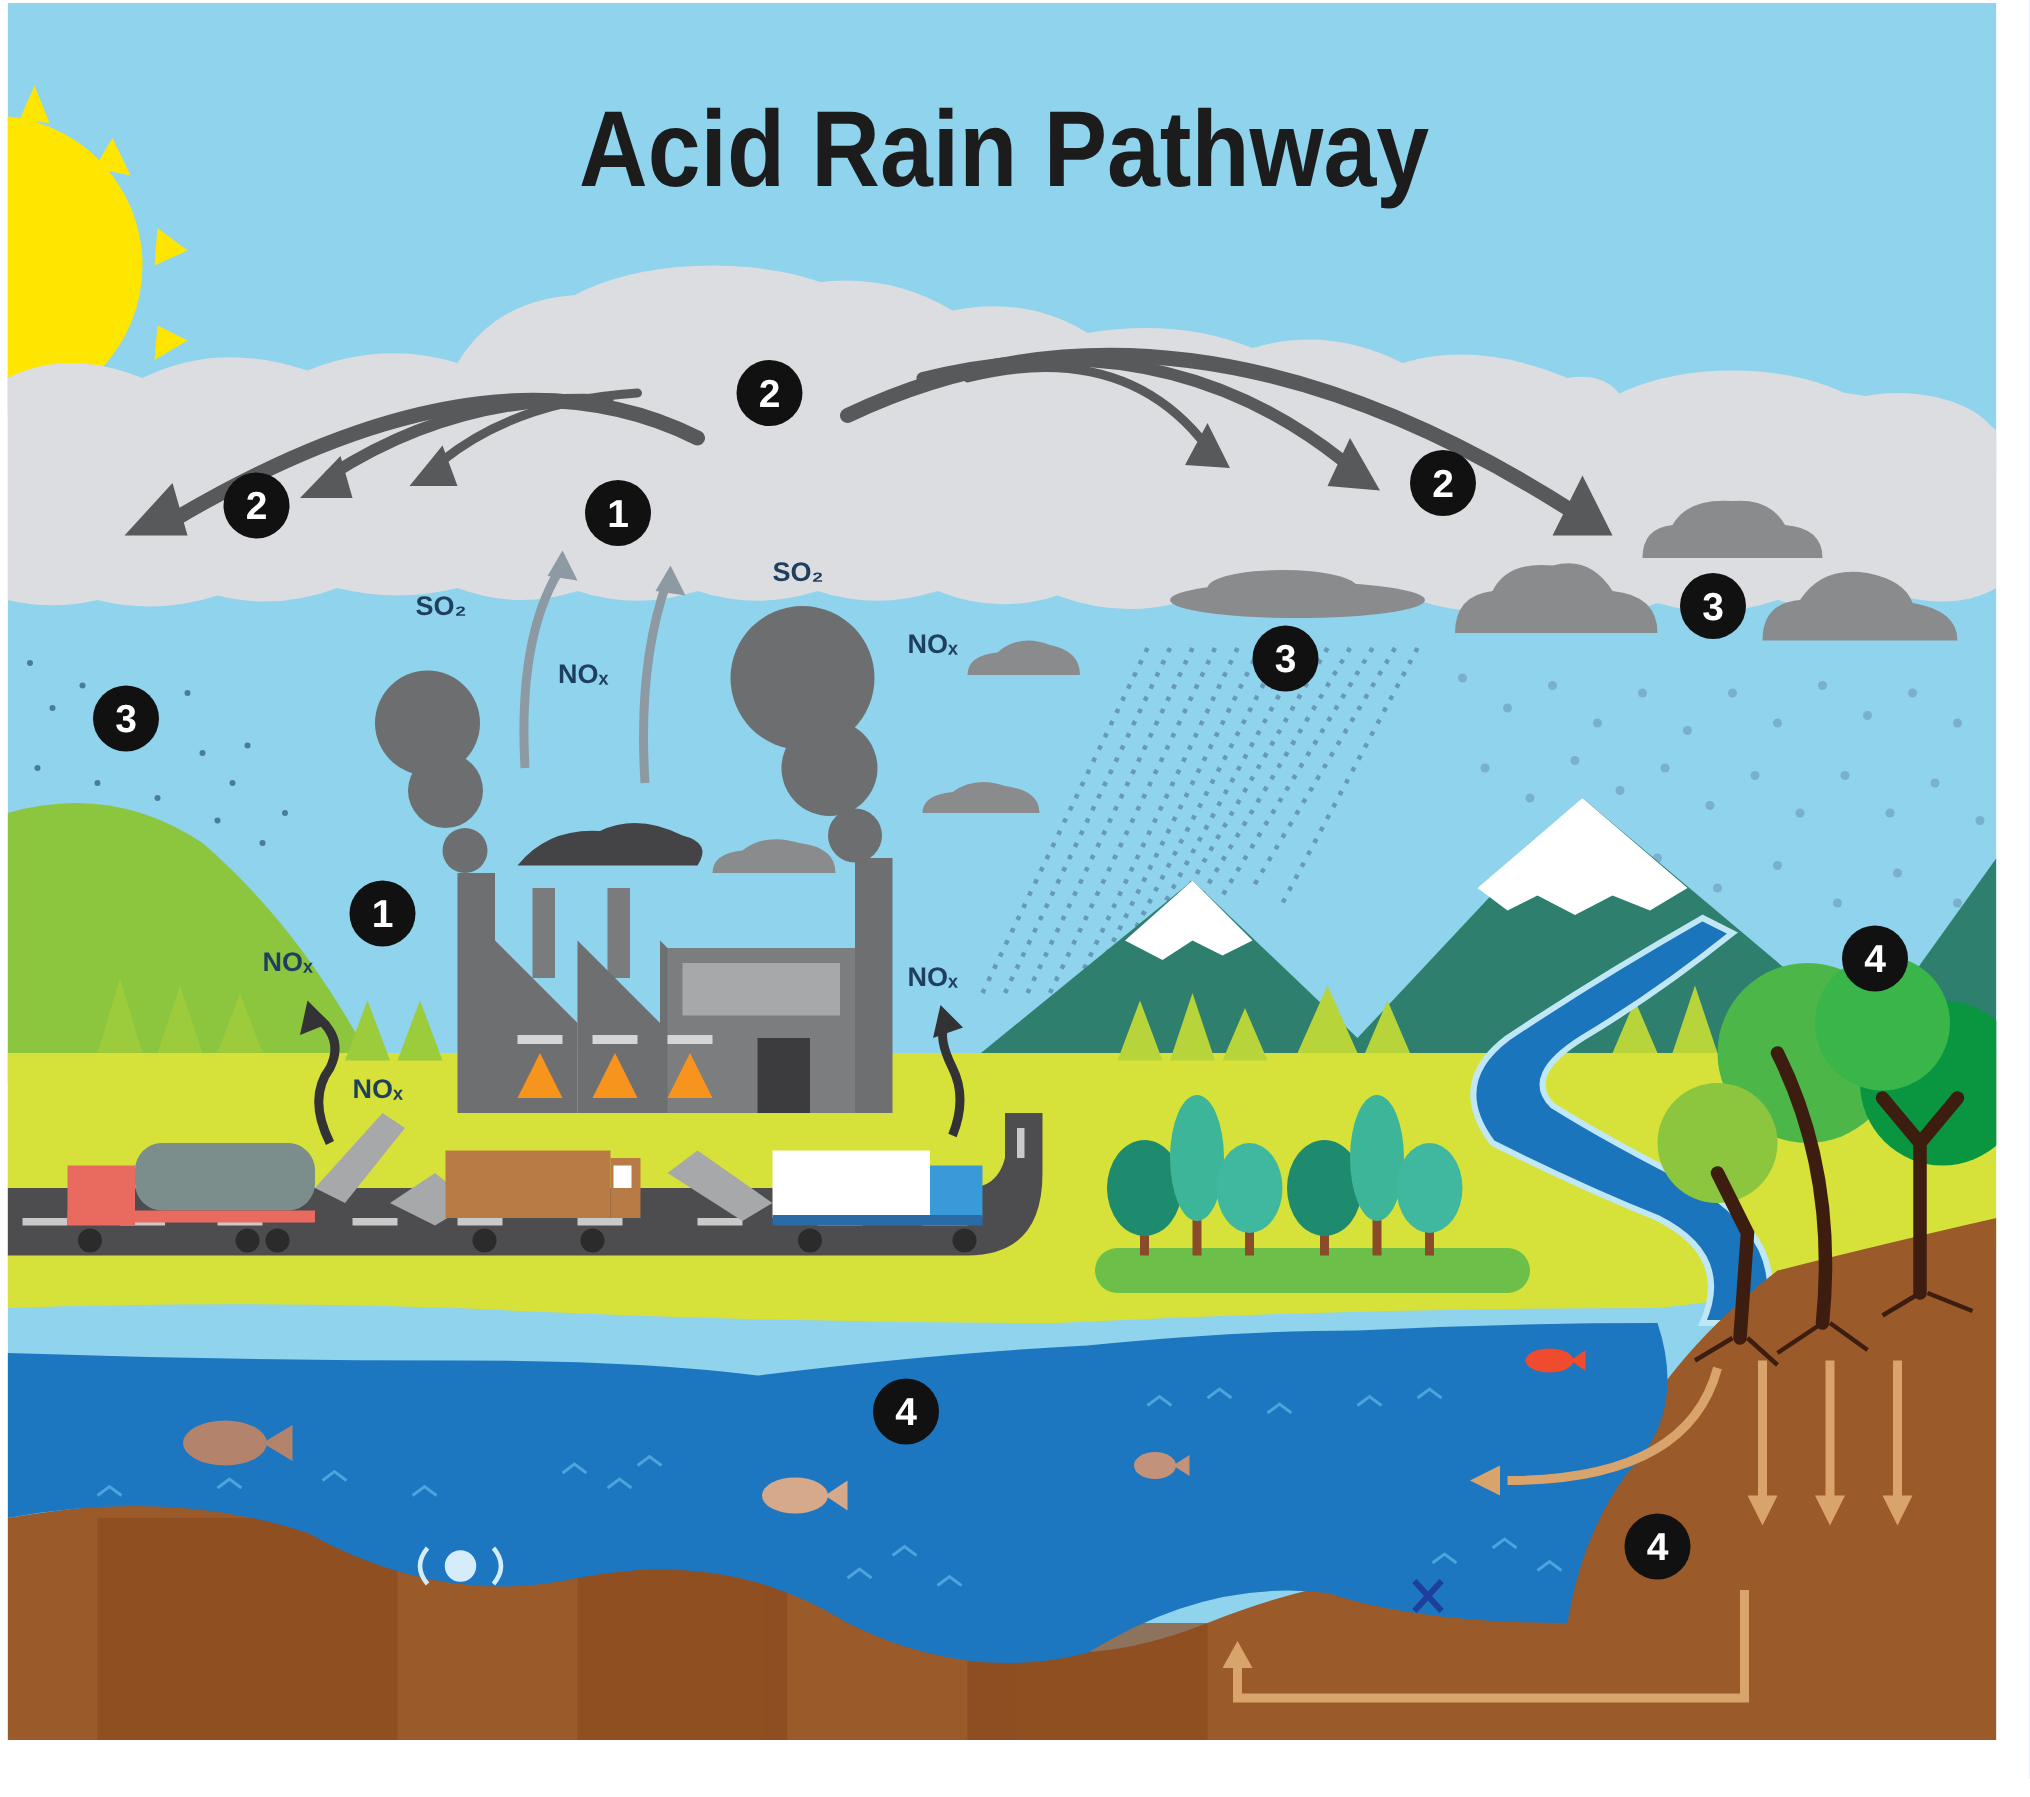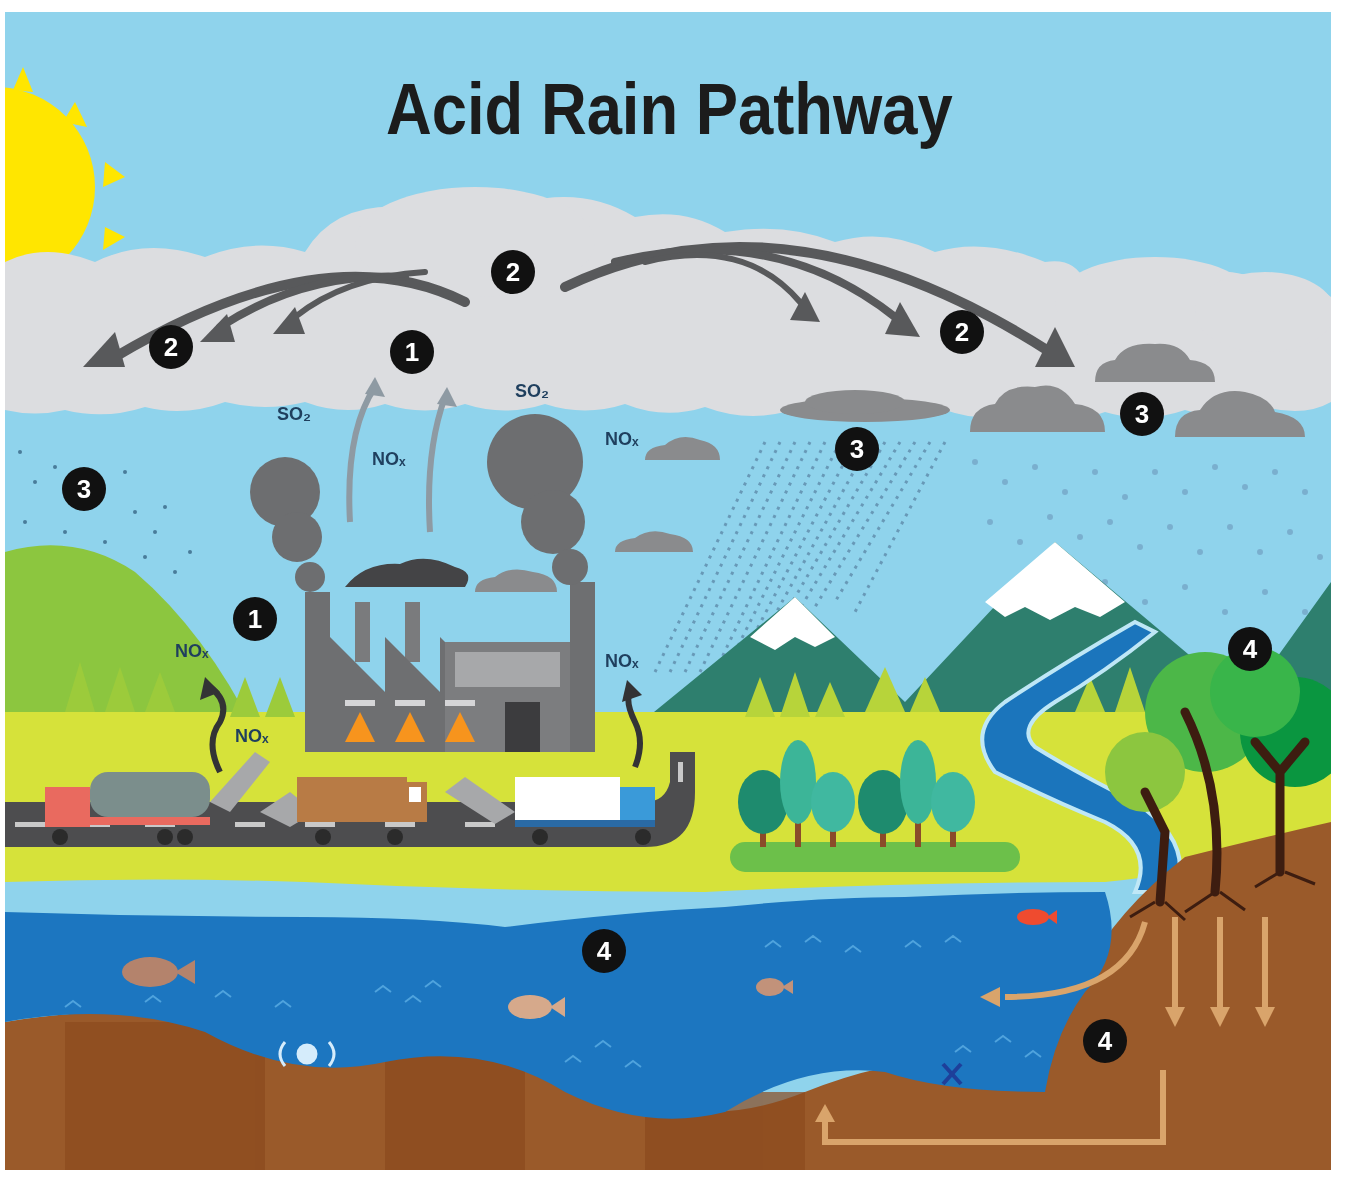--- a/index.html
+++ b/index.html
@@ -1,17 +1,17 @@
 <!DOCTYPE html>
 <html><head>
 <meta charset="utf-8">
 <style>
   html, body { margin: 0; padding: 0; background: #ffffff; }
   body { width: 1353px; height: 1198px; position: relative; overflow: hidden; font-family: "Liberation Sans", sans-serif; }
-  #canvas { position: absolute; left: 5px; top: 12px; width: 1326px; height: 1162px; overflow: hidden; }
+  #canvas { position: absolute; left: 5px; top: 2px; width: 1326px; height: 1162px; overflow: hidden; }
   #canvas svg { display: block; }
   .title { font-family: "Liberation Sans", sans-serif; font-weight: bold; }
   .lbl { font-family: "Liberation Sans", sans-serif; font-weight: bold; fill: #1f3f5e; }
   .badge-num { font-family: "Liberation Sans", sans-serif; font-weight: bold; fill: #ffffff; }
 </style>
 </head>
 <body>
 
 <div id="canvas">
 <svg width="1326" height="1158" viewBox="0 0 1326 1158" xmlns="http://www.w3.org/2000/svg">

